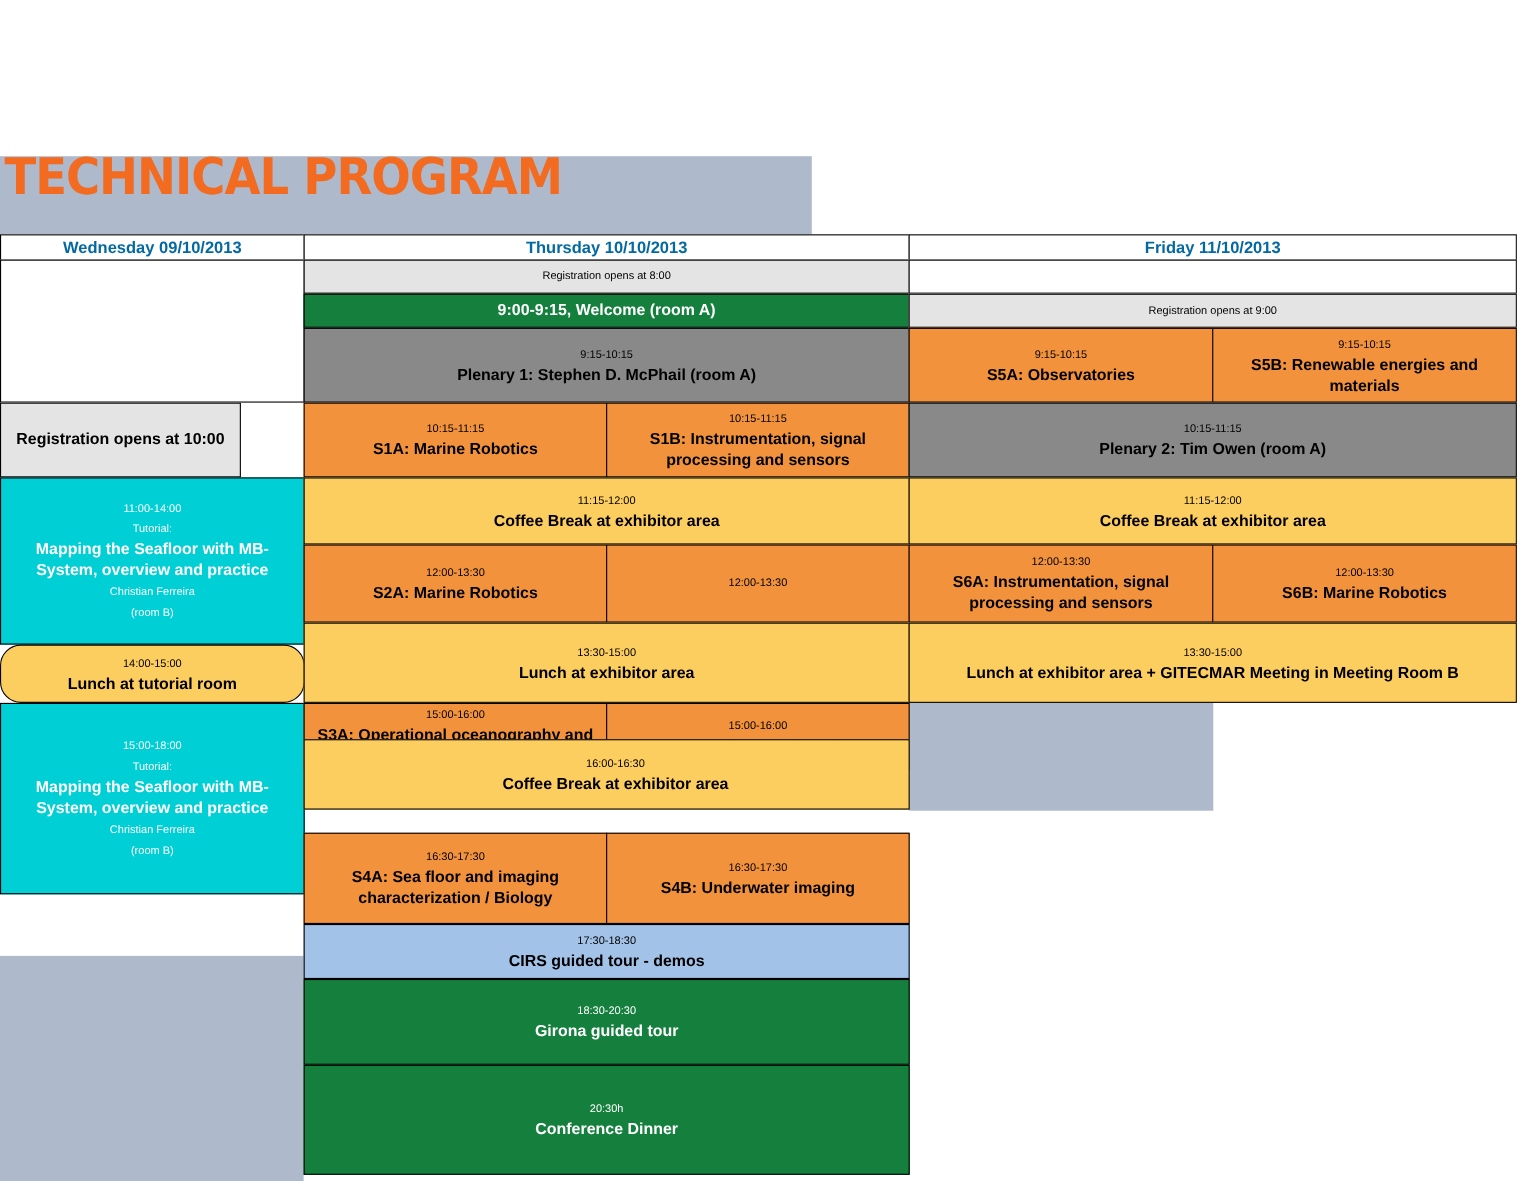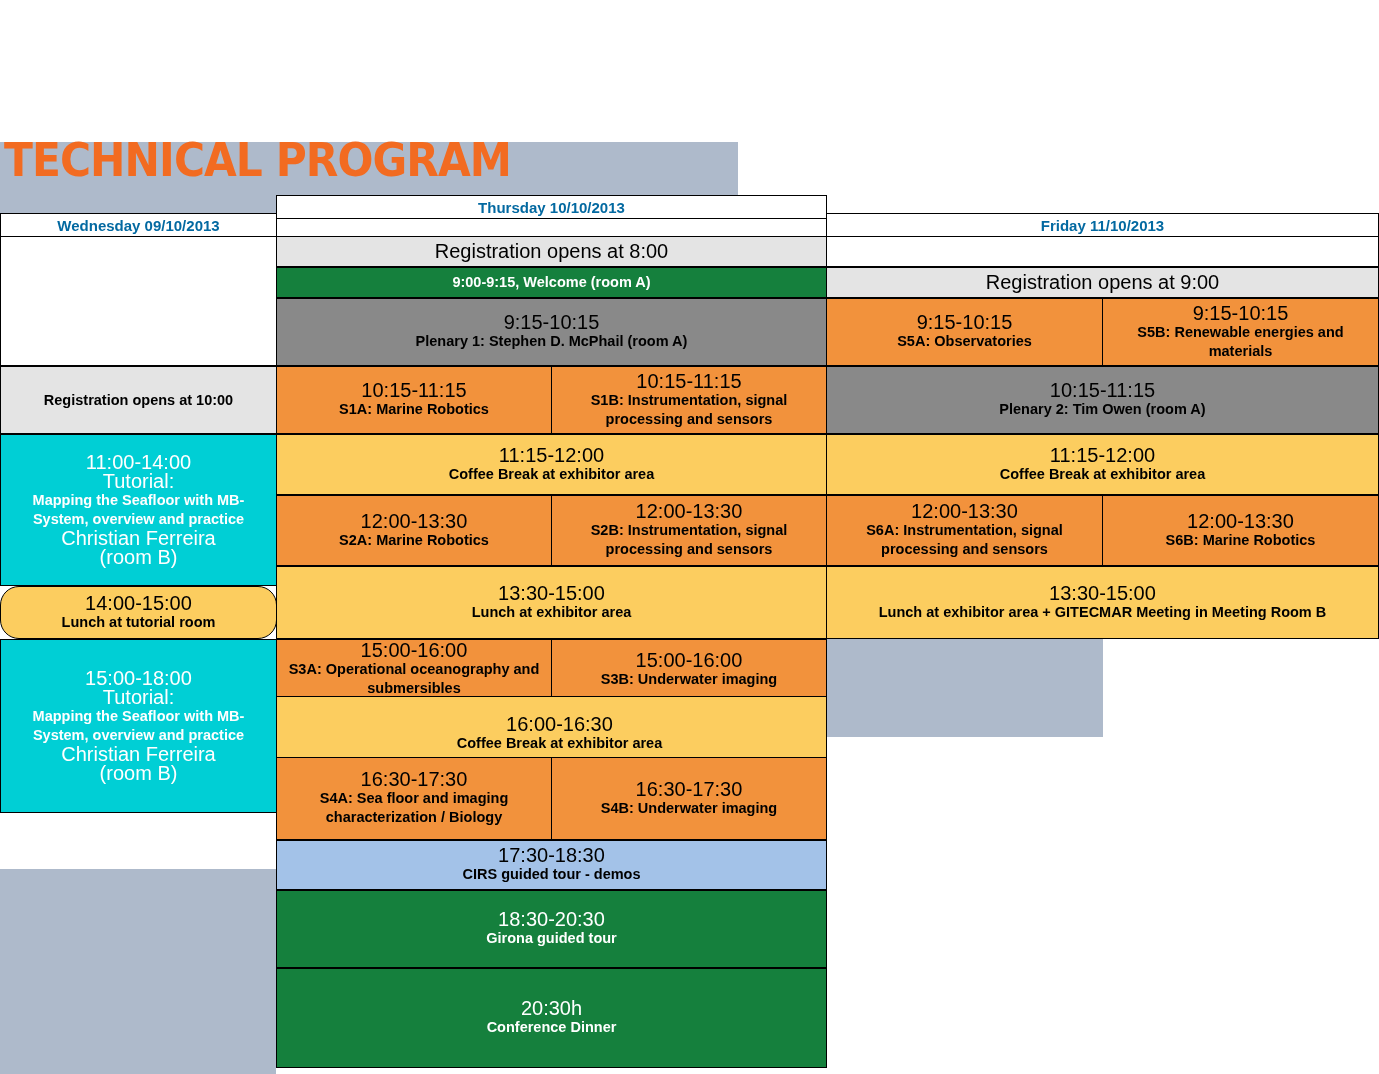--- a/index.html
+++ b/index.html
@@ -33,21 +33,21 @@
   .cell{
     position:absolute;
     box-sizing:border-box;
     border:1px solid #000000;
     display:flex;flex-direction:column;
     align-items:center;justify-content:center;
     text-align:center;
     padding:1px 5px;
     overflow:hidden;
   }
-  .cell .t1{font-size:20px;line-height:19px;font-weight:normal;}
+  .cell .t1{font-size:10px;line-height:19px;font-weight:normal;}
   .cell .t2{font-size:14.5px;line-height:19px;font-weight:bold;}
 
   .hdr{font-size:15px;font-weight:bold;line-height:19px;}
 
   
   .c-white  {background:#FFFFFF;color:#0369a1;}
   .c-ltgray {background:#E4E4E4;color:#000000;}
   .c-navy   {background:#15803d;color:#FFFFFF;}
   .c-gray   {background:#898989;color:#000000;}
   .c-orange {background:#F2923C;color:#000000;}
@@ -62,21 +62,21 @@
 
   <div class="banner"></div>
   <div class="banner-title">TECHNICAL PROGRAM</div>
 
   <div class="filler" id="filler-wed"></div>
   <div class="filler" id="filler-fri"></div>
 
   <div class="cell c-white" style="left:0px;top:213px;width:277px;height:24px;">
     <div class="hdr">Wednesday 09/10/2013</div>
   </div>
-  <div class="cell c-white" style="left:276px;top:195px;width:551px;height:24px;">
+  <div class="cell c-white" style="left:276px;top:213px;width:551px;height:24px;">
     <div class="hdr">Thursday 10/10/2013</div>
   </div>
   <div class="cell c-white" style="left:826px;top:213px;width:553px;height:24px;">
     <div class="hdr">Friday 11/10/2013</div>
   </div>
 
   <div class="cell c-white" style="left:0px;top:236px;width:277px;height:130px;"></div>
 
   <div class="cell c-ltgray" style="left:276px;top:236px;width:551px;height:31px;">
     <div class="t1">Registration opens at 8:00</div>
@@ -97,21 +97,21 @@
   </div>
   <div class="cell c-orange" style="left:826px;top:298px;width:277px;height:68px;">
     <div class="t1">9:15-10:15</div>
     <div class="t2">S5A: Observatories</div>
   </div>
   <div class="cell c-orange" style="left:1102px;top:298px;width:277px;height:68px;">
     <div class="t1">9:15-10:15</div>
     <div class="t2">S5B: Renewable energies and materials</div>
   </div>
 
-  <div class="cell c-ltgray" style="left:0px;top:366px;width:277px;height:68px;">
+  <div class="cell c-ltgray" style="left:0px;top:366px;width:219px;height:68px;">
     <div class="t2">Registration opens at 10:00</div>
   </div>
   <div class="cell c-orange" style="left:276px;top:366px;width:276px;height:68px;">
     <div class="t1">10:15-11:15</div>
     <div class="t2">S1A: Marine Robotics</div>
   </div>
   <div class="cell c-orange" style="left:551px;top:366px;width:276px;height:68px;">
     <div class="t1">10:15-11:15</div>
     <div class="t2">S1B: Instrumentation, signal processing and sensors</div>
   </div>
@@ -135,21 +135,20 @@
     <div class="t1">11:15-12:00</div>
     <div class="t2">Coffee Break at exhibitor area</div>
   </div>
 
   <div class="cell c-orange" style="left:276px;top:495px;width:276px;height:71px;">
     <div class="t1">12:00-13:30</div>
     <div class="t2">S2A: Marine Robotics</div>
   </div>
   <div class="cell c-orange" style="left:551px;top:495px;width:276px;height:71px;">
     <div class="t1">12:00-13:30</div>
-    <div class="t2">S2B: Instrumentation, signal processing and sensors</div>
   </div>
   <div class="cell c-orange" style="left:826px;top:495px;width:277px;height:71px;">
     <div class="t1">12:00-13:30</div>
     <div class="t2">S6A: Instrumentation, signal processing and sensors</div>
   </div>
   <div class="cell c-orange" style="left:1102px;top:495px;width:277px;height:71px;">
     <div class="t1">12:00-13:30</div>
     <div class="t2">S6B: Marine Robotics</div>
   </div>
 
@@ -175,21 +174,21 @@
   </div>
   <div class="cell c-orange" style="left:276px;top:639px;width:276px;height:61px;">
     <div class="t1">15:00-16:00</div>
     <div class="t2">S3A: Operational oceanography and submersibles</div>
   </div>
   <div class="cell c-orange" style="left:551px;top:639px;width:276px;height:61px;">
     <div class="t1">15:00-16:00</div>
     <div class="t2">S3B: Underwater imaging</div>
   </div>
 
-  <div class="cell c-ltorng" style="left:276px;top:696px;width:551px;height:75px;padding-left:21px;">
+  <div class="cell c-ltorng" style="left:276px;top:672px;width:551px;height:64px;padding-left:21px;">
     <div class="t1">16:00-16:30</div>
     <div class="t2">Coffee Break at exhibitor area</div>
   </div>
 
   <div class="cell c-orange" style="left:276px;top:757px;width:276px;height:83px;">
     <div class="t1">16:30-17:30</div>
     <div class="t2">S4A: Sea floor and imaging characterization / Biology</div>
   </div>
   <div class="cell c-orange" style="left:551px;top:757px;width:276px;height:83px;">
     <div class="t1">16:30-17:30</div>

